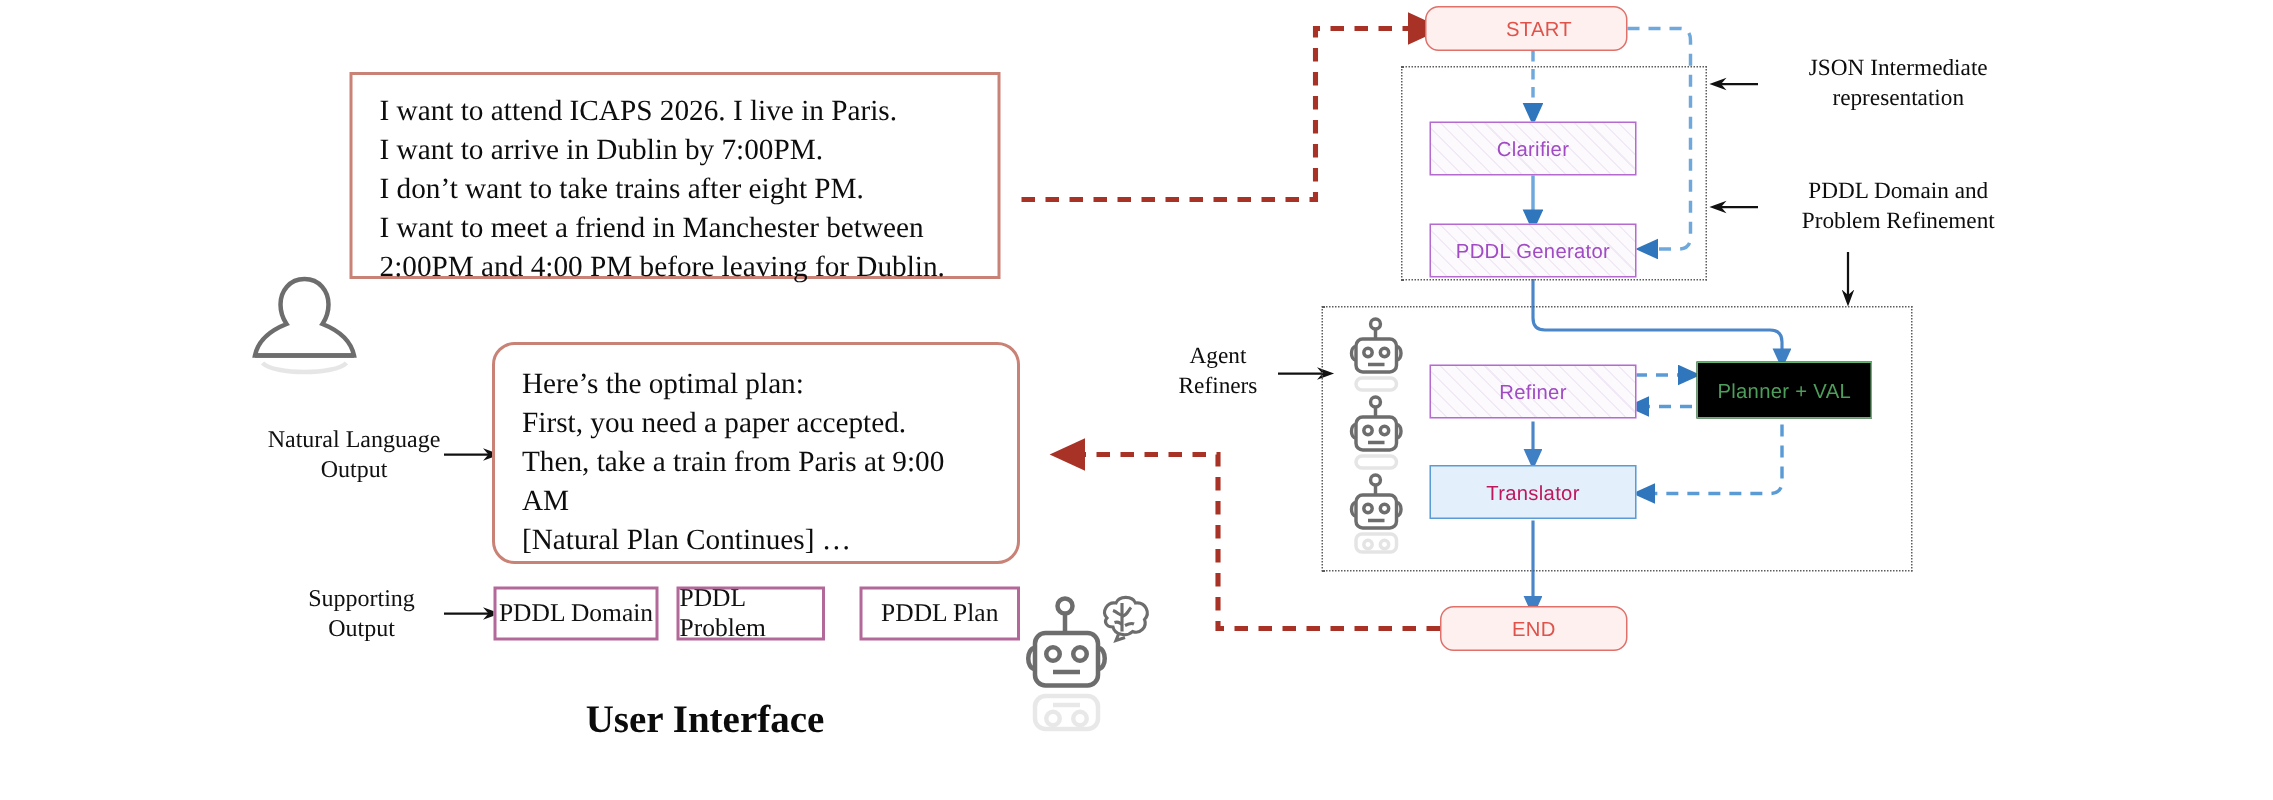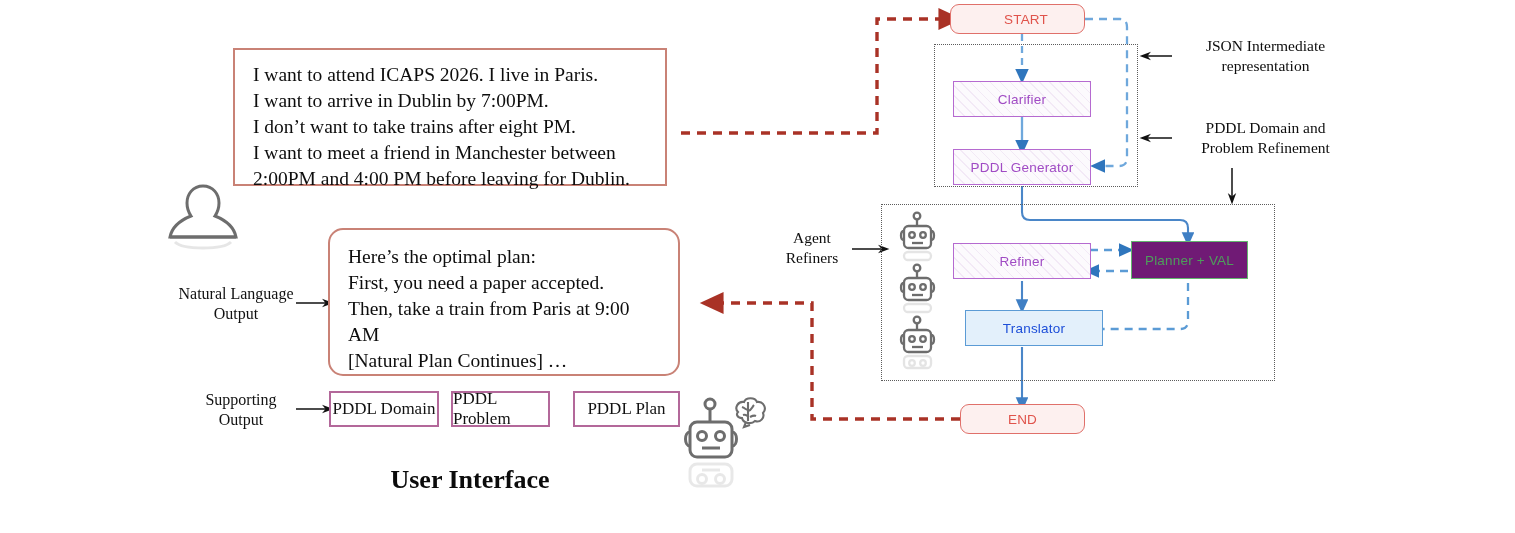--- a/index.html
+++ b/index.html
@@ -73,28 +73,27 @@
     background:
       repeating-linear-gradient(45deg,
         rgba(180,120,200,0.13) 0px,
         rgba(180,120,200,0.13) 1px,
         rgba(255,255,255,0) 1px,
         rgba(255,255,255,0) 7px),
       #fcfafd;
   }
   .node-green {
     border: 1.6px solid #63b56f;
-    background: #701a75;
+    background: #000000;
     color: #4e9e5b;
   }
   .node-blue {
     border: 1.6px solid #5b9bd5;
     background: #e3f0fb;
-    color: #1d4ed8;
-    margin-left: 12px;
+    color: #be185d;
   }
 
   .dottedbox {
     position: absolute;
     border: 1.6px dotted #5c5c5c;
     background: transparent;
   }
 
   .ann {
     font-family: "Liberation Serif", serif;

